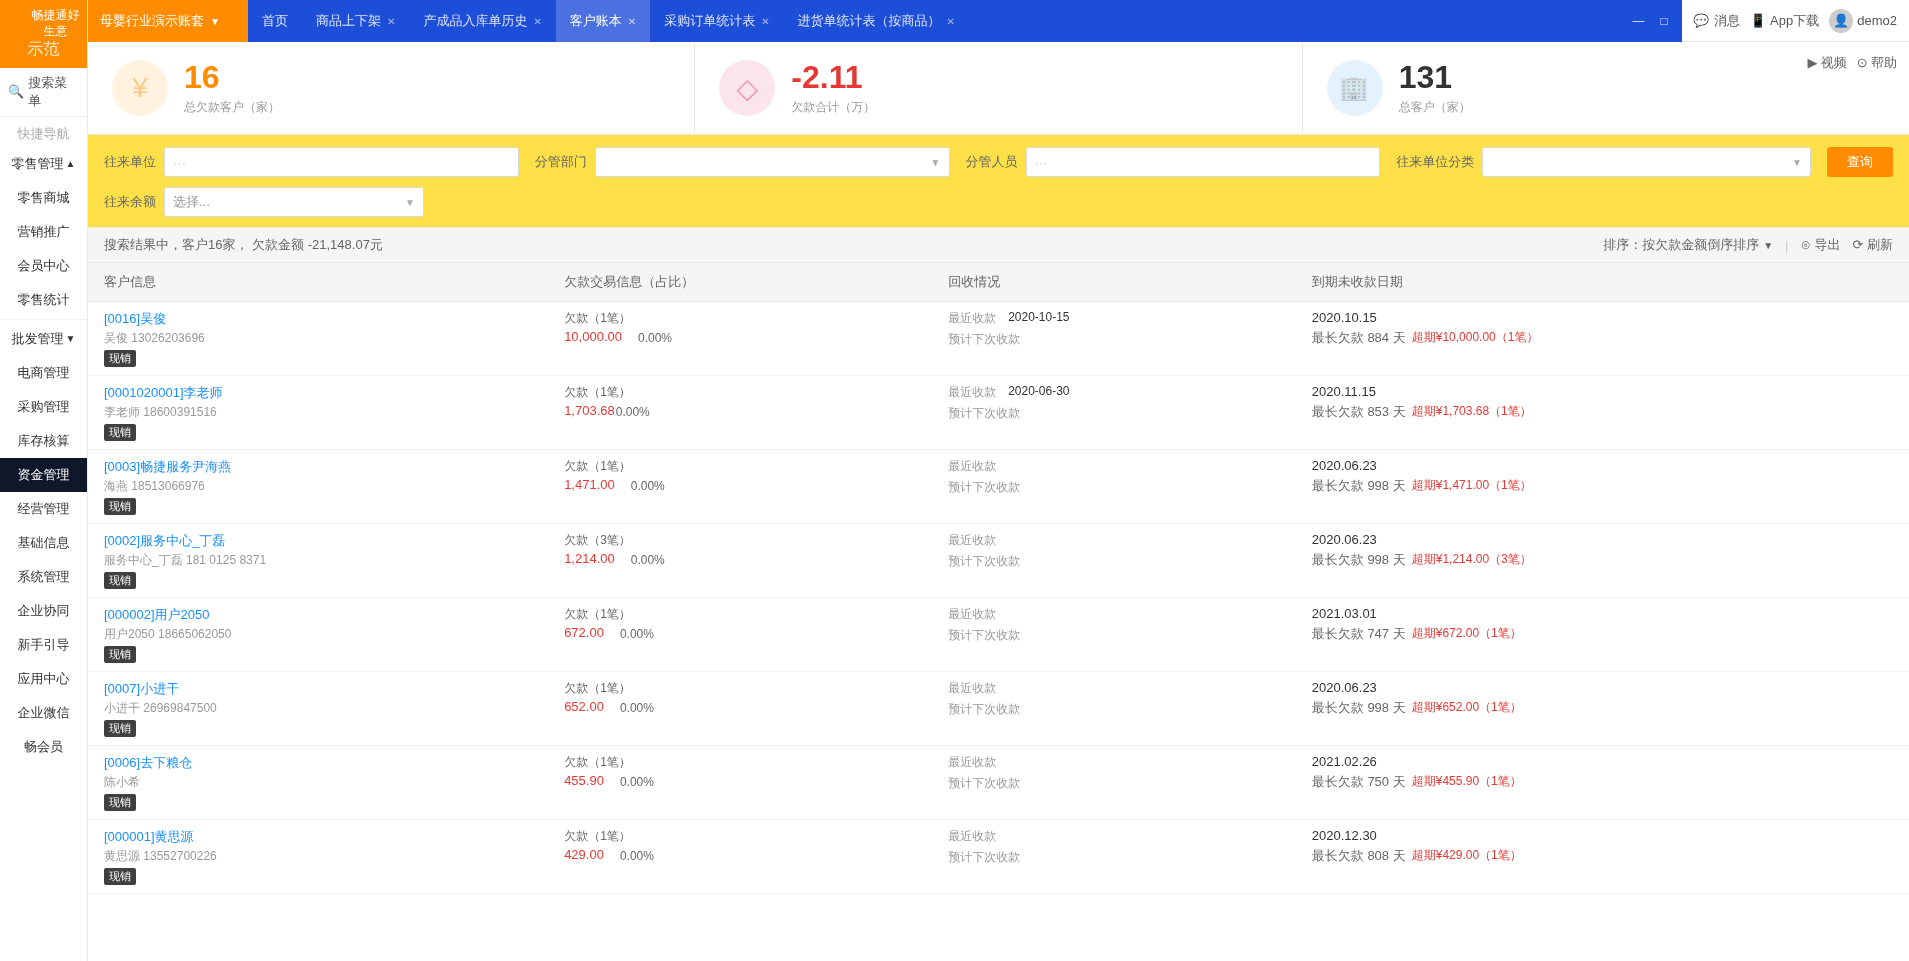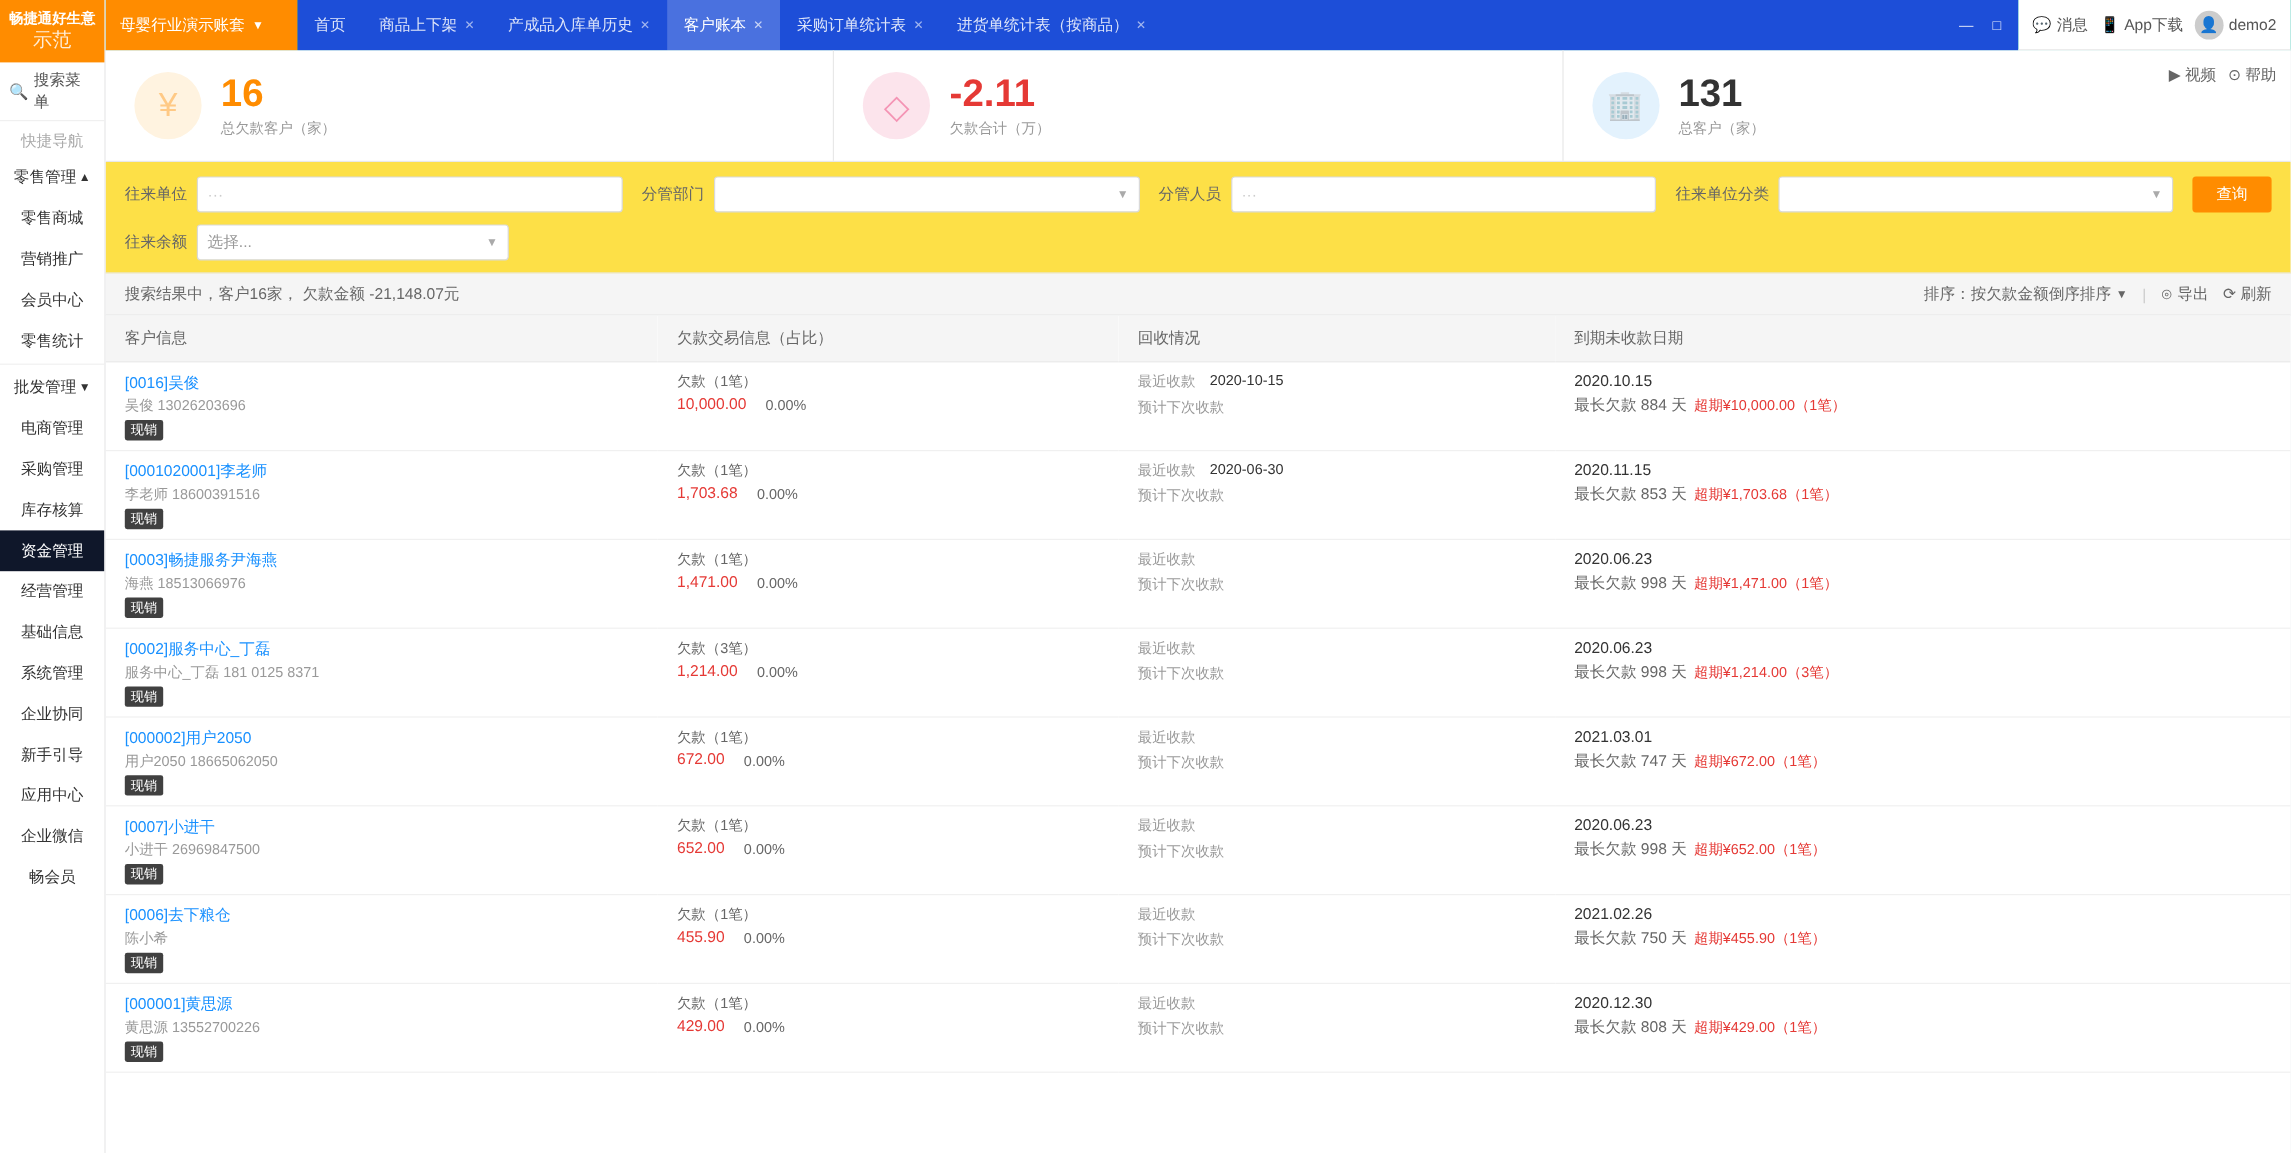--- a/index.html
+++ b/index.html
@@ -1,21 +1,21 @@
 <!DOCTYPE html>
 <html><head>
   <meta charset="utf-8">
   <style>
     * { box-sizing: border-box; margin: 0; padding: 0; font-family: 'Microsoft YaHei', Arial, sans-serif; font-size: 13px; }
     body { background: #f0f2f5; display: flex; height: 961px; overflow: hidden; }
 
     
     .sidebar { width: 88px; background: #fff; display: flex; flex-direction: column; border-right: 1px solid #e8e8e8; flex-shrink: 0; }
     .sidebar-logo { background: #ff8c00; padding: 8px 4px; text-align: center; color: #fff; font-size: 11px; line-height: 1.3; cursor: pointer; }
-    .sidebar-logo .logo-title { font-size: 12px; font-weight: bold; }
+    .sidebar-logo .logo-title { font-size: 12px; font-weight: normal; margin-left: 24px; }
     .sidebar-search { padding: 6px 8px; color: #555; cursor: pointer; display: flex; align-items: center; gap: 4px; border-bottom: 1px solid #f0f0f0; }
     .sidebar-item { padding: 8px 4px; text-align: center; color: #333; cursor: pointer; font-size: 12px; }
     .sidebar-item.active { background: #0f172a; color: #fff; }
     .sidebar-item-with-arrow { display: flex; align-items: center; justify-content: center; gap: 2px; }
     .sidebar-separator { height: 1px; background: #f0f0f0; margin: 2px 0; }
 
     
     .main { flex: 1; display: flex; flex-direction: column; overflow: hidden; }
 
     
@@ -70,21 +70,21 @@
 
     .debt-amount { color: #e53935; font-size: 13px; }
     .debt-info { color: #666; font-size: 12px; }
     .debt-percent { color: #666; font-size: 12px; margin-top: 4px; }
 
     .payback-label { color: #999; font-size: 12px; }
     .payback-date { color: #333; font-size: 12px; }
     .payback-next { color: #999; font-size: 12px; margin-top: 4px; }
 
     .due-date { color: #333; font-size: 13px; }
-    .due-info { display: flex; align-items: center; gap: 6px; flex-wrap: wrap; margin-top: 4px; font-size: 12px; }
+    .due-info { display: flex; gap: 6px; flex-wrap: wrap; margin-top: 4px; font-size: 12px; }
     .due-days { color: #666; }
     .overdue-link { color: #e53935; cursor: pointer; text-decoration: none; font-size: 12px; }
   </style>
 </head>
 <body>
 
 <div class="sidebar">
   <div class="sidebar-logo">
     <div class="logo-title">畅捷通好生意</div>
     <div style="font-size:16px;opacity:0.85;">示范</div>
@@ -331,21 +331,21 @@
           <tr>
             <td>
     <div>
       <a class="customer-name">[0001020001]李老师</a>
     </div>
     <div class="customer-sub">李老师 18600391516</div>
     <span class="tag-xian">现销</span>
   </td>
             <td>
     <div class="debt-info">欠款（1笔）</div>
-    <div style="display:flex;align-items:center;gap:16px;">
+    <div style="display:flex;align-items:center;gap:1px;">
       <span class="debt-amount">1,703.68</span>
       <span class="debt-percent">0.00%</span>
     </div>
   </td>
             <td>
     <div style="display:flex;gap:12px;">
       <span class="payback-label">最近收款</span>
       <span class="payback-date">2020-06-30</span>
     </div>
     <div class="payback-next">预计下次收款</div>

